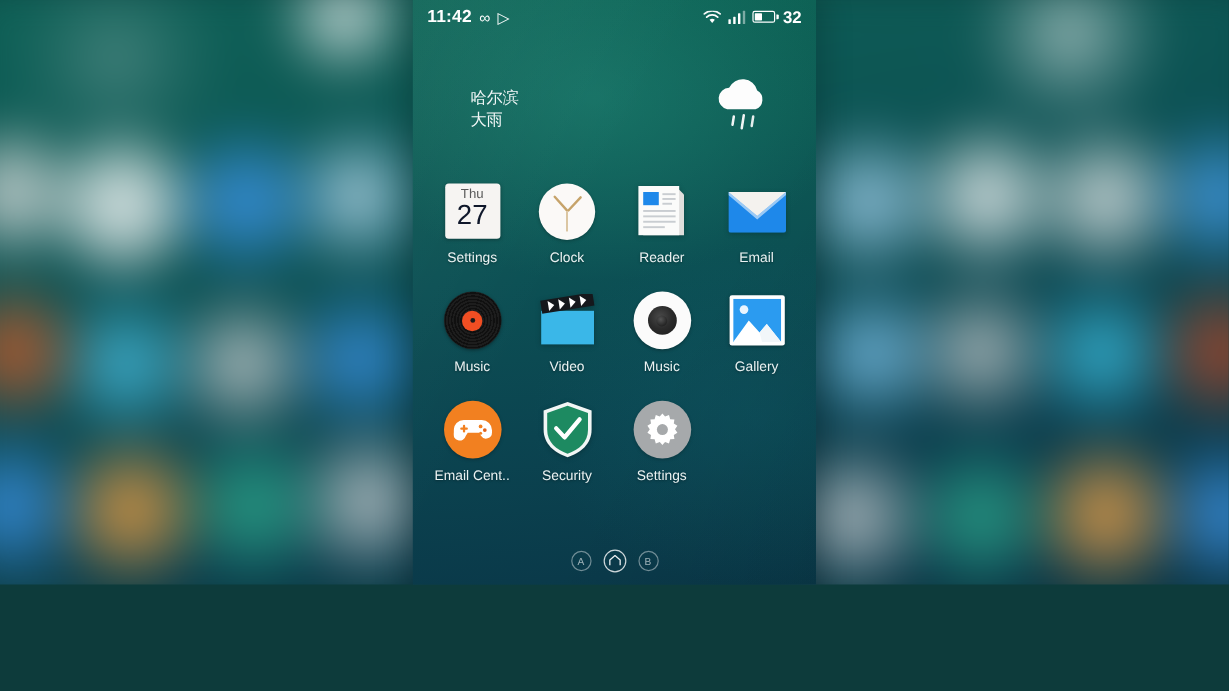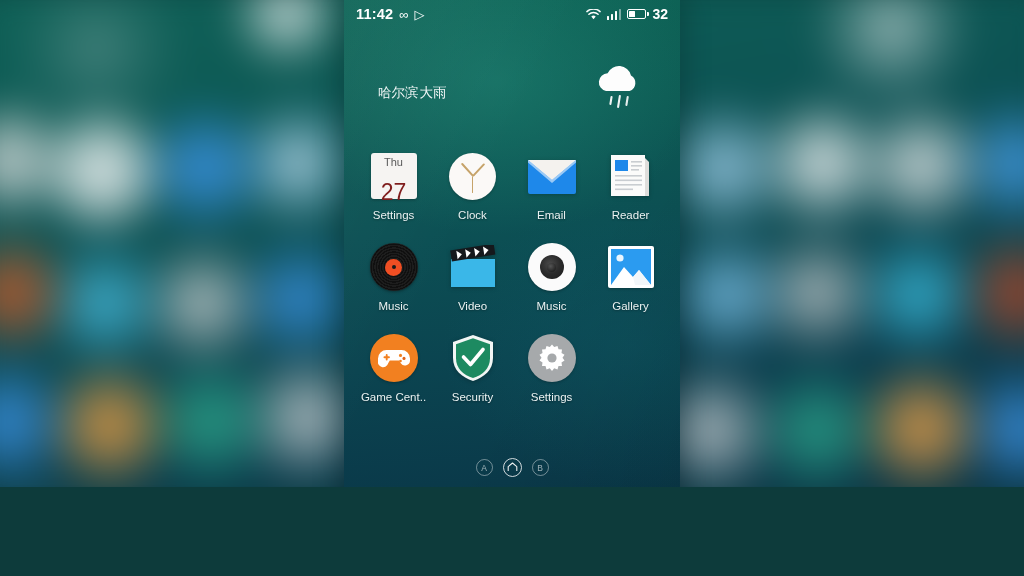--- a/index.html
+++ b/index.html
@@ -181,29 +181,29 @@
     font-family: "Liberation Sans", sans-serif;
   }
   .w-temp .deg {
     font-size: 34px;
     font-weight: 200;
     vertical-align: top;
     position: relative;
     top: -2px;
   }
   .w-loc {
-    margin-left: 10px;
-    display: flex;
-    flex-direction: row;
+    margin-left: 24px;
+    display: flex;
+    flex-direction: column;
     justify-content: center;
     gap: 1px;
     font-size: 13.5px;
     line-height: 1.25;
     color: #f2f7f7;
-    font-family: Liberation Sans, sans-serif;
+    font-family: Liberation Mono, monospace;
     padding-top: 4px;
   }
   .w-icon {
     margin-left: auto;
     margin-right: 10px;
     width: 56px;
     height: 52px;
     position: relative;
   }
 
@@ -253,24 +253,24 @@
     box-sizing: border-box;
   }
   .ic-calendar .cal-dow {
     font-size: 11px;
     color: #5a5a5a;
     font-family: "Liberation Sans", sans-serif;
     line-height: 1;
   }
   .ic-calendar .cal-day {
     font-size: 23px;
-    color: #7f1d1d;
+    color: #0f172a;
     font-weight: 300;
     line-height: 0.95;
-    margin-top: 14px;
+    margin-top: 1px;
     font-family: "Liberation Sans", sans-serif;
   }
 
   .ic-clock {
     width: 47px; height: 47px;
     border-radius: 50%;
     background: #fbf9f7;
     box-shadow: 0 1px 3px rgba(0,0,0,0.25);
     position: relative;
   }
@@ -488,33 +488,20 @@
             <span class="hand h-min"></span>
             <span class="hand h-hour"></span>
             <span class="hand h-sec"></span>
           </div>
         </div>
         <div class="app-label">Clock</div>
       </div>
 
       <div class="app">
         <div class="app-icon">
-          <div class="ic-email">
-            <svg width="48" height="36" viewBox="0 0 48 36">
-              <path d="M0 2 h48 v32 a2 2 0 0 1 -2 2 h-44 a2 2 0 0 1 -2 -2 Z" fill="#1e88ea"></path>
-              <path d="M0 2 h48 L24 22 Z" fill="#f4f2ee"></path>
-              <path d="M0 2 L24 22 L48 2 v2.5 L24 25 L0 4.5 Z" fill="#ffffff" opacity="0.55"></path>
-            </svg>
-          </div>
-        </div>
-        <div class="app-label">Email</div>
-      </div>
-
-      <div class="app">
-        <div class="app-icon">
           <div class="ic-reader">
             <svg width="46" height="46" viewBox="0 0 46 46">
               <path d="M7 3 h28 l6 6 v34 h-34 Z" fill="#dfdedc"></path>
               <rect x="3" y="2" width="34" height="41" fill="#fbfbfa"></rect>
               <rect x="7" y="7" width="13" height="11" fill="#1e88ea"></rect>
               <g fill="#c9cdd1">
                 <rect x="23" y="8" width="11" height="1.6"></rect>
                 <rect x="23" y="12" width="11" height="1.6"></rect>
                 <rect x="23" y="16" width="8" height="1.6"></rect>
                 <rect x="7" y="22" width="27" height="1.6"></rect>
@@ -523,20 +510,33 @@
                 <rect x="7" y="35.5" width="18" height="1.6"></rect>
               </g>
             </svg>
           </div>
         </div>
         <div class="app-label">Reader</div>
       </div>
 
       <div class="app">
         <div class="app-icon">
+          <div class="ic-email">
+            <svg width="48" height="36" viewBox="0 0 48 36">
+              <path d="M0 2 h48 v32 a2 2 0 0 1 -2 2 h-44 a2 2 0 0 1 -2 -2 Z" fill="#1e88ea"></path>
+              <path d="M0 2 h48 L24 22 Z" fill="#f4f2ee"></path>
+              <path d="M0 2 L24 22 L48 2 v2.5 L24 25 L0 4.5 Z" fill="#ffffff" opacity="0.55"></path>
+            </svg>
+          </div>
+        </div>
+        <div class="app-label">Email</div>
+      </div>
+
+      <div class="app">
+        <div class="app-icon">
           <div class="ic-music">
               <span class="lab">
                 <span class="hole"></span>
               </span>
             </div>
         </div>
         <div class="app-label">Music</div>
       </div>
 
       <div class="app">
@@ -589,21 +589,21 @@
             <svg width="32" height="22" viewBox="0 0 32 22">
               <path d="M8.5 3 h15 a8.5 8.5 0 0 1 8.5 8.5 v2 a5 5 0 0 1 -9.2 2.7 l-1.6 -2.6 h-9.4 l-1.6 2.6 A5 5 0 0 1 0 13.5 v-2 A8.5 8.5 0 0 1 8.5 3 Z" fill="#ffffff"></path>
               <rect x="5.5" y="9.3" width="6.4" height="1.9" rx="0.9" fill="#f28020"></rect>
               <rect x="7.75" y="7.05" width="1.9" height="6.4" rx="0.9" fill="#f28020"></rect>
               <circle cx="22.5" cy="8.4" r="1.55" fill="#f28020"></circle>
               <circle cx="26" cy="11.4" r="1.55" fill="#e0621a"></circle>
               <circle cx="22.5" cy="14" r="1.3" fill="#f28020"></circle>
             </svg>
           </div>
         </div>
-        <div class="app-label">Game Cent..</div>
+        <div class="app-label">Email Cent..</div>
       </div>
 
       <div class="app">
         <div class="app-icon">
           <div class="ic-security">
             <svg width="44" height="48" viewBox="0 0 44 48">
               <path d="M22 1 L42 8 v16 c0 12 -9 19.5 -20 23 C11 43.5 2 36 2 24 V8 Z" fill="#f2f6f5"></path>
               <path d="M22 4.2 L39 10.2 v14 c0 10.3 -7.6 16.8 -17 19.9 C12.6 41 5 34.5 5 24.2 v-14 Z" fill="#1d8a61"></path>
               <path d="M12.5 23 L19.5 30.5 L32 15.5" stroke="#ffffff" stroke-width="3.6" fill="none" stroke-linecap="round" stroke-linejoin="round"></path>
             </svg>

